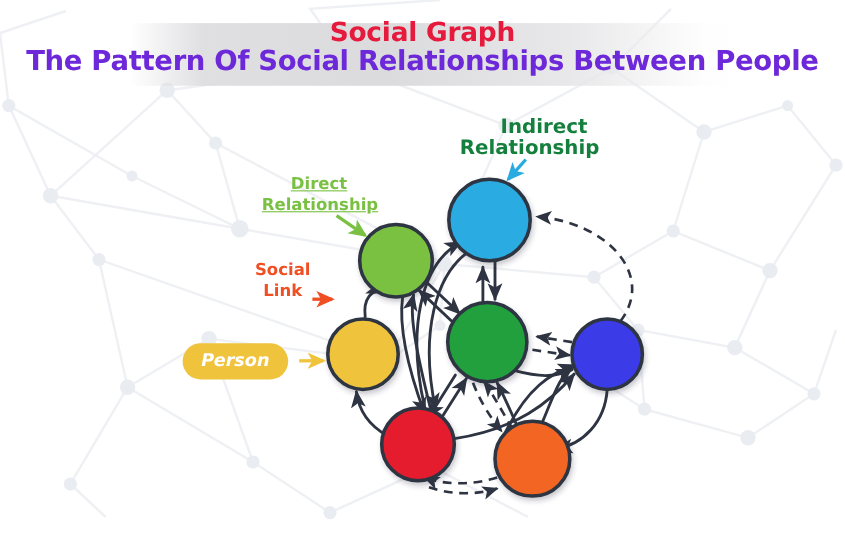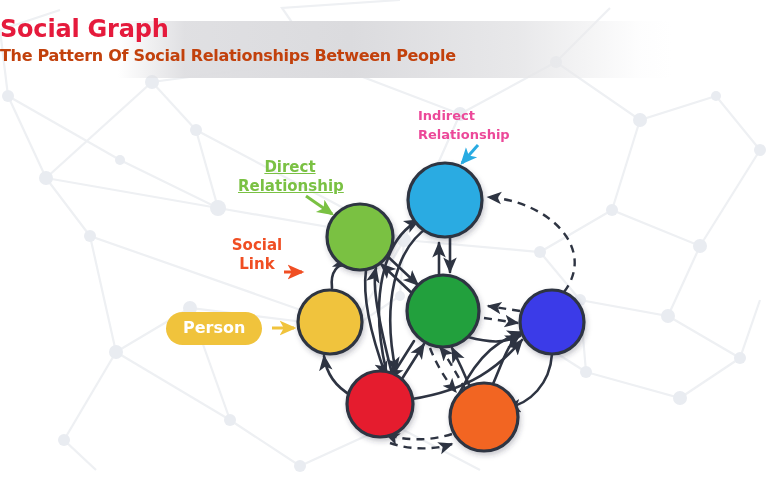--- a/index.html
+++ b/index.html
@@ -21,65 +21,66 @@
     background:linear-gradient(to right,
        rgba(225,225,227,0) 0%,
        rgba(222,222,225,0.95) 12%,
        rgba(219,219,222,1) 42%,
        rgba(230,230,232,0.92) 72%,
        rgba(248,248,249,0.25) 94%,
        rgba(255,255,255,0) 100%);
   }
   #header-text{
     position:absolute;left:0;top:16px;width:768px;z-index:3;
-    text-align:left;
+    text-align:center;
     pointer-events:none;
   }
   .title-main{
     color:#e51a3c;
     font-size:24px;
     font-weight:bold;
     letter-spacing:-0.2px;
     line-height:26px;
     white-space:nowrap;
   }
   .title-sub{
-    color:#c2410c;
-    font-size:16px;
+    color:#6d28d9;
+    font-size:25px;
     font-weight:bold;
     letter-spacing:-0.3px;
     line-height:24px;
     margin-top:2px;
     white-space:nowrap;
   }
 
   
   #graph{position:absolute;left:0;top:0;width:768px;height:492px;z-index:2;}
 
   
   .anno{position:absolute;z-index:4;font-weight:bold;line-height:19px;white-space:pre-line;}
   #label-direct{
     left:238px;top:158px;width:104px;text-align:center;
     color:#7ac143;font-size:15px;text-decoration:underline;
   }
   #label-indirect{
-    left:418px;top:106px;width:116px;text-align:left;
-    color:#ec4899;font-size:13px;
+    left:418px;top:106px;width:116px;text-align:right;
+    color:#15803d;font-size:18px;
   }
   #label-social-link{
     left:216px;top:236px;width:82px;text-align:center;
     color:#f04e23;font-size:15px;
   }
   #person-pill{
     position:absolute;left:166px;top:312px;z-index:4;
     background:#f0c33c;color:#ffffff;
     font-size:16px;font-weight:bold;
     padding:7px 17px 8px 17px;
     border-radius:17px;
     line-height:18px;
+    font-style:italic;
   }
 </style>
 </head>
 <body>
 
 <div id="root">
 
   <svg id="bg-pattern" viewBox="0 0 768 492" xmlns="http://www.w3.org/2000/svg">
     <g stroke="#eef0f3" stroke-width="2.2" fill="none">
       <path d="M8 96 L46 178 L152 82 L196 130 L218 208 L120 160 Z"></path>

